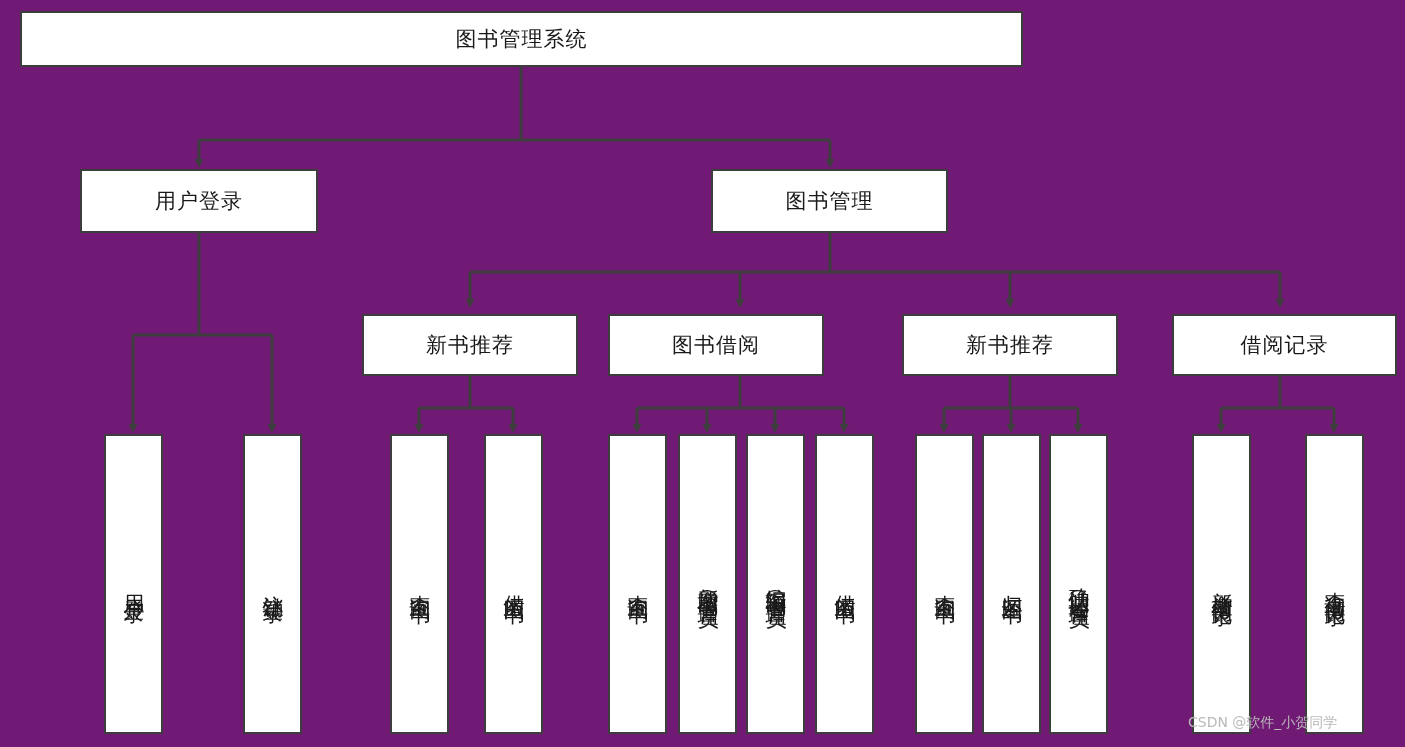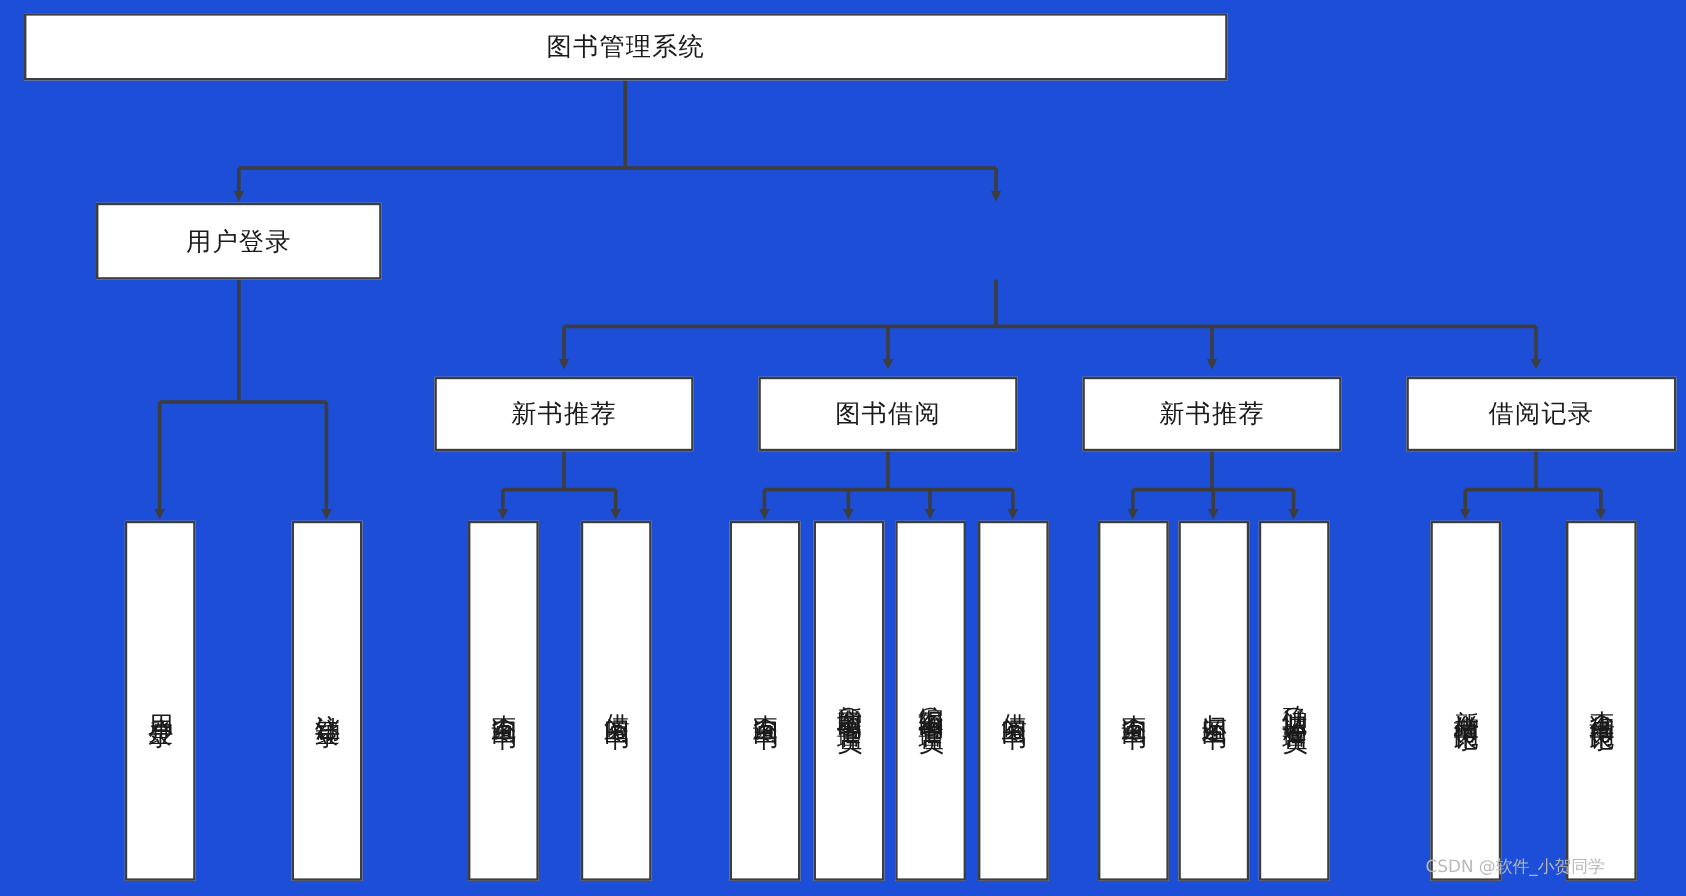--- a/index.html
+++ b/index.html
@@ -8,21 +8,21 @@
     padding: 0;
     background: #ffffff;
   }
   body {
     font-family: "DejaVu Sans", "Liberation Sans", sans-serif;
   }
   #canvas {
     position: relative;
     width: 1405px;
     height: 747px;
-    background: #1d4ed8;
+    background: #701a75;
     overflow: hidden;
   }
   #wires {
     position: absolute;
     left: 0;
     top: 0;
     width: 1405px;
     height: 747px;
     pointer-events: none;
   }
@@ -117,25 +117,28 @@
     </g>
   </svg>
 
   <div class="node h" style="left:20px;top:11px;width:1003px;height:56px;">
     <span>图书管理系统</span>
   </div>
 
   <div class="node h" style="left:80px;top:169px;width:238px;height:64px;">
     <span>用户登录</span>
   </div>
+  <div class="node h" style="left:711px;top:169px;width:237px;height:64px;">
+    <span>图书管理</span>
+  </div>
 
   <div class="node h" style="left:362px;top:314px;width:216px;height:62px;">
     <span>新书推荐</span>
   </div>
-  <div class="node h" style="left:632px;top:314px;width:216px;height:62px;">
+  <div class="node h" style="left:608px;top:314px;width:216px;height:62px;">
     <span>图书借阅</span>
   </div>
   <div class="node h" style="left:902px;top:314px;width:216px;height:62px;">
     <span>新书推荐</span>
   </div>
   <div class="node h" style="left:1172px;top:314px;width:225px;height:62px;">
     <span>借阅记录</span>
   </div>
 
   <div class="node v" style="left:104px;top:434px;width:59px;height:300px;">

